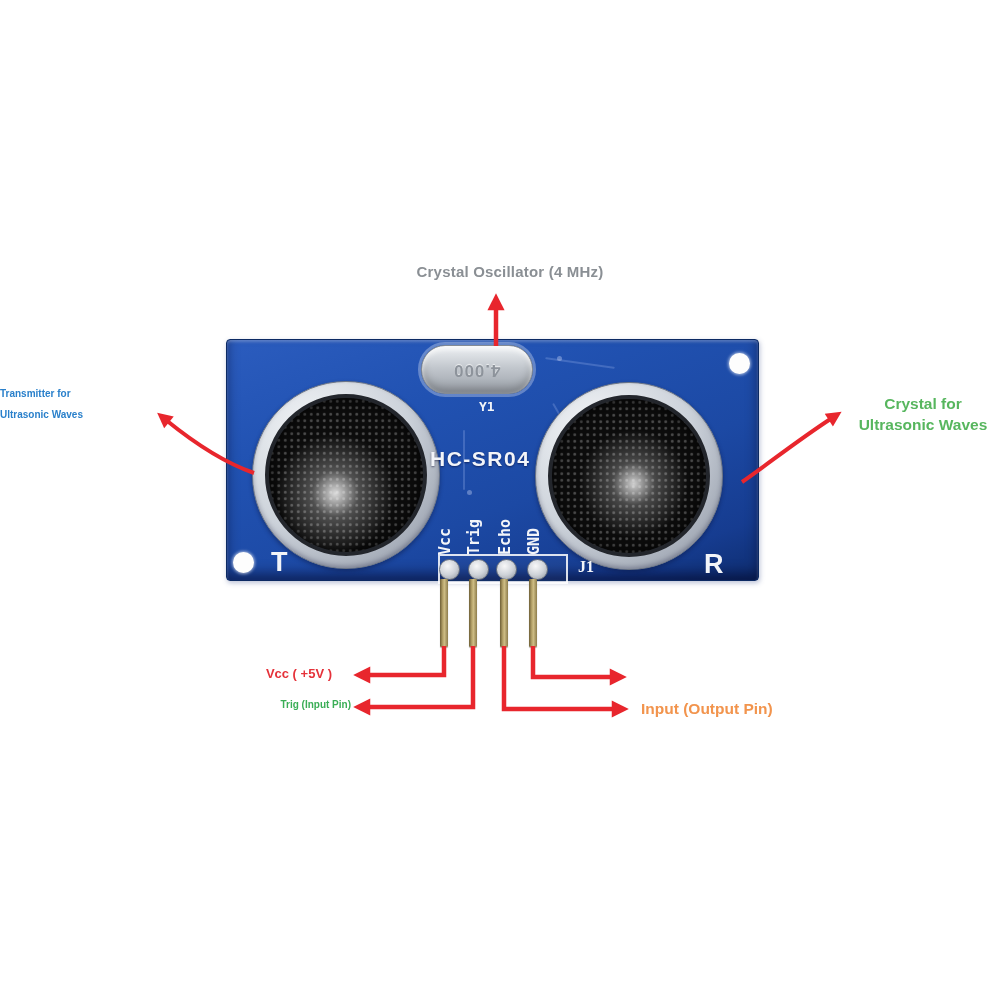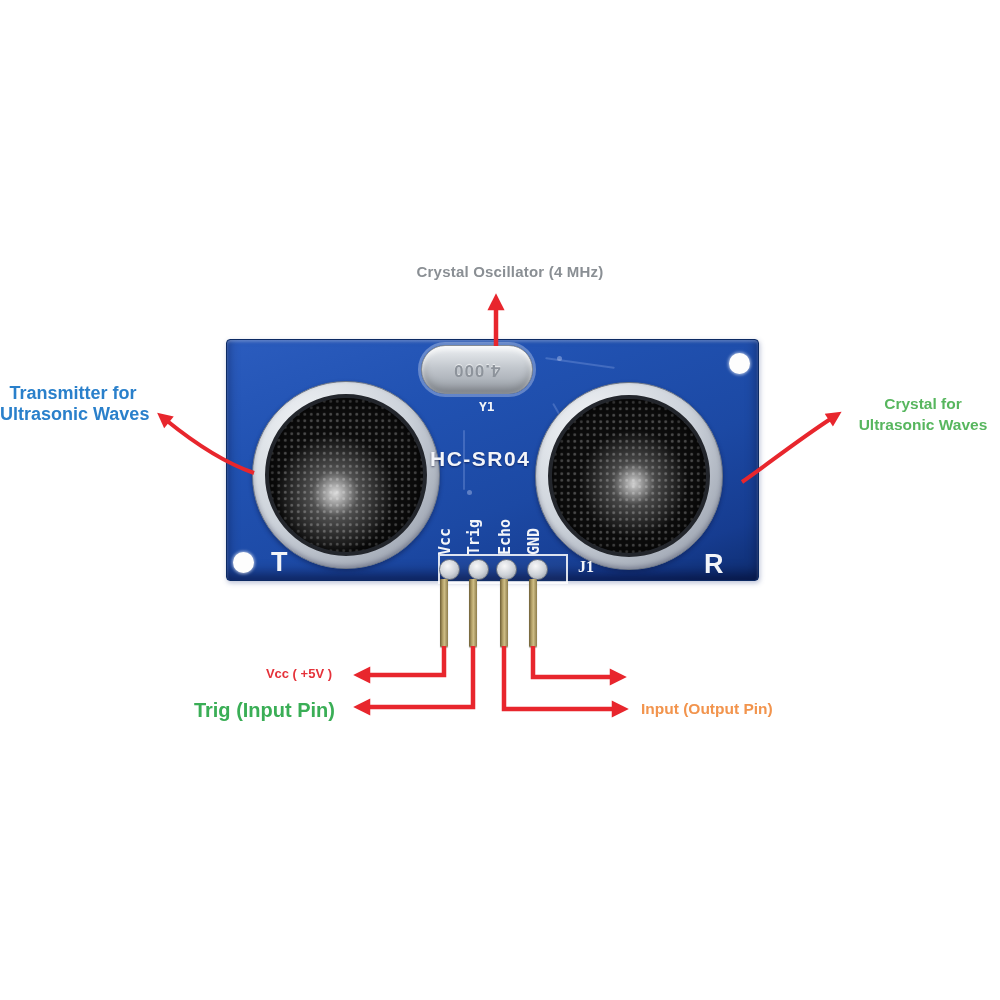--- a/index.html
+++ b/index.html
@@ -3,24 +3,24 @@
 <meta charset="utf-8">
 <style>
   html,body{margin:0;padding:0;background:#ffffff;}
   .stage{
     position:relative;width:1000px;height:1000px;background:#ffffff;overflow:hidden;
     font-family:"Liberation Sans", sans-serif;
   }
   
   .ann{position:absolute;font-weight:bold;white-space:nowrap;}
   .ann-crystal{left:400px;top:263px;width:220px;text-align:center;font-size:15px;color:#8a8f94;letter-spacing:.2px;}
-  .ann-tx{left:0;top:383px;width:146px;text-align:center;font-size:18px;line-height:21px;color:#2a80cb;}
+  .ann-tx{left:0;top:383px;width:146px;text-align:left;font-size:10px;line-height:21px;color:#2a80cb;}
   .ann-rx{left:850px;top:393px;width:146px;text-align:center;font-size:15.5px;line-height:21px;color:#57b65e;}
   .ann-vcc{right:668px;top:666px;font-size:13px;color:#e5323a;}
-  .ann-trig{right:665px;top:699px;font-size:20px;color:#3aae56;}
+  .ann-trig{right:649px;top:699px;font-size:10px;color:#3aae56;}
   .ann-gnd{left:641px;top:667px;font-size:15.5px;color:#2e2b28;}
   .ann-echo{left:641px;top:700px;font-size:15.5px;color:#f2944d;}
   
   .board{
     position:absolute;left:226px;top:339px;width:531px;height:240px;border-radius:4px;
     background:linear-gradient(160deg,#2b5cbe 0%,#2152b2 30%,#1c49a4 62%,#163c90 86%,#0e2d70 100%);
     border:1px solid #0c2a63;
     box-shadow:inset 0 2px 3px rgba(255,255,255,.25), inset 0 -7px 12px rgba(0,0,30,.5), 1px 2px 5px rgba(60,80,140,.35);
   }
   .trace{position:absolute;background:rgba(190,210,255,.22);border-radius:2px;}

